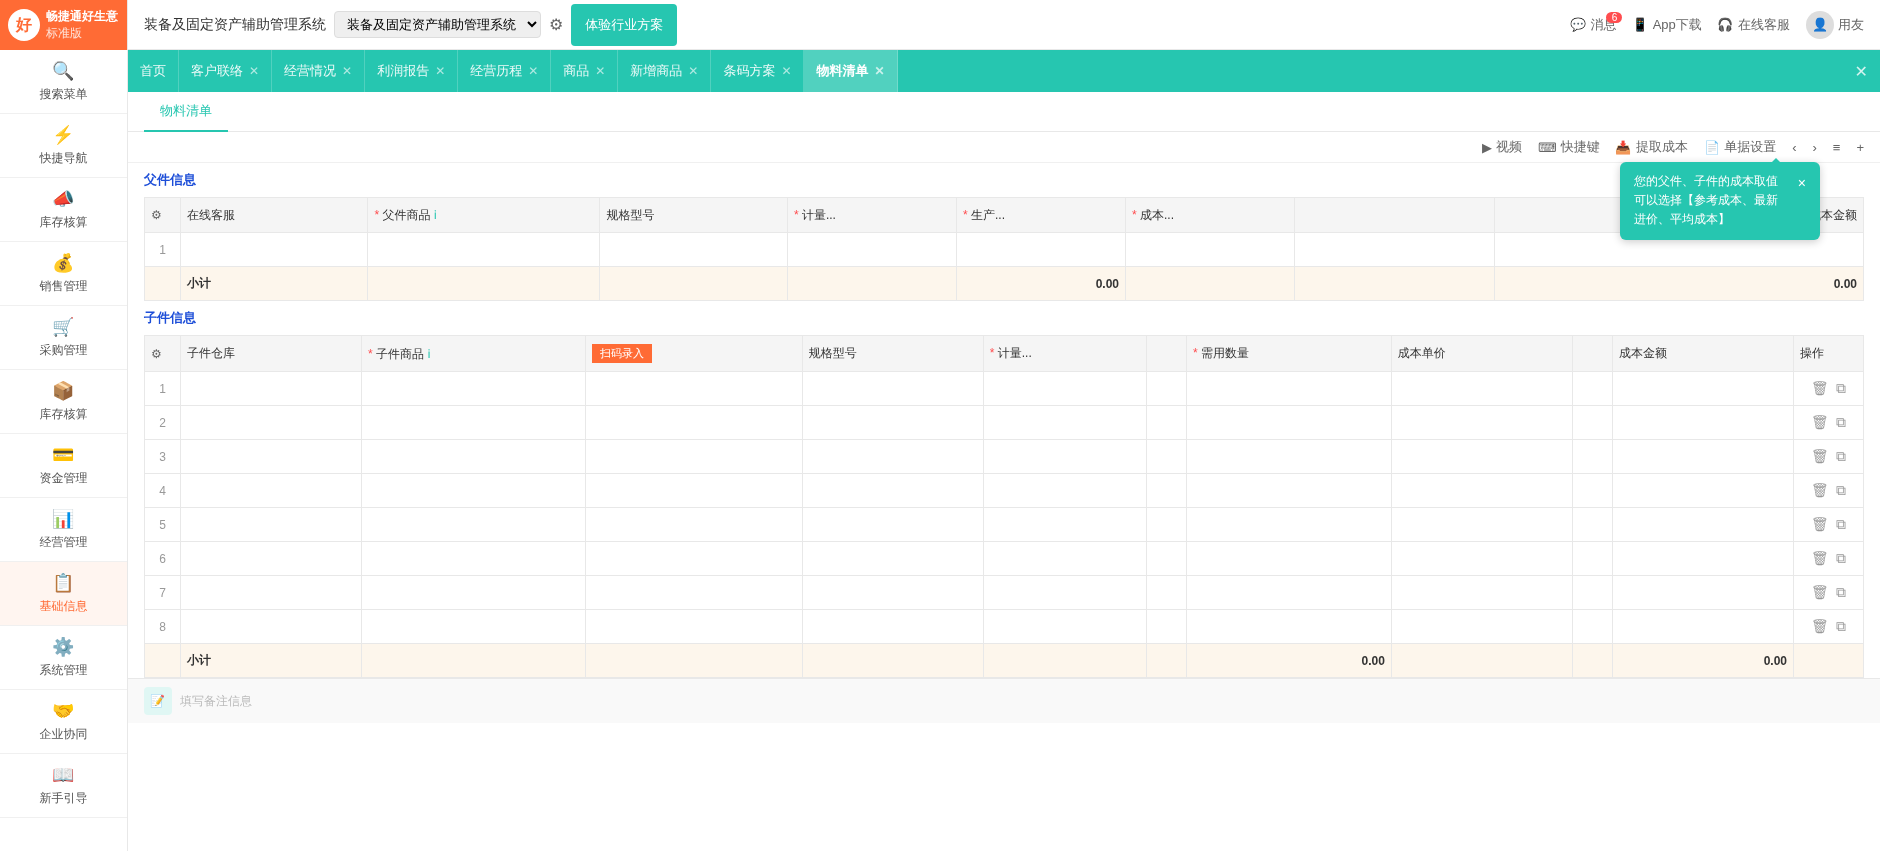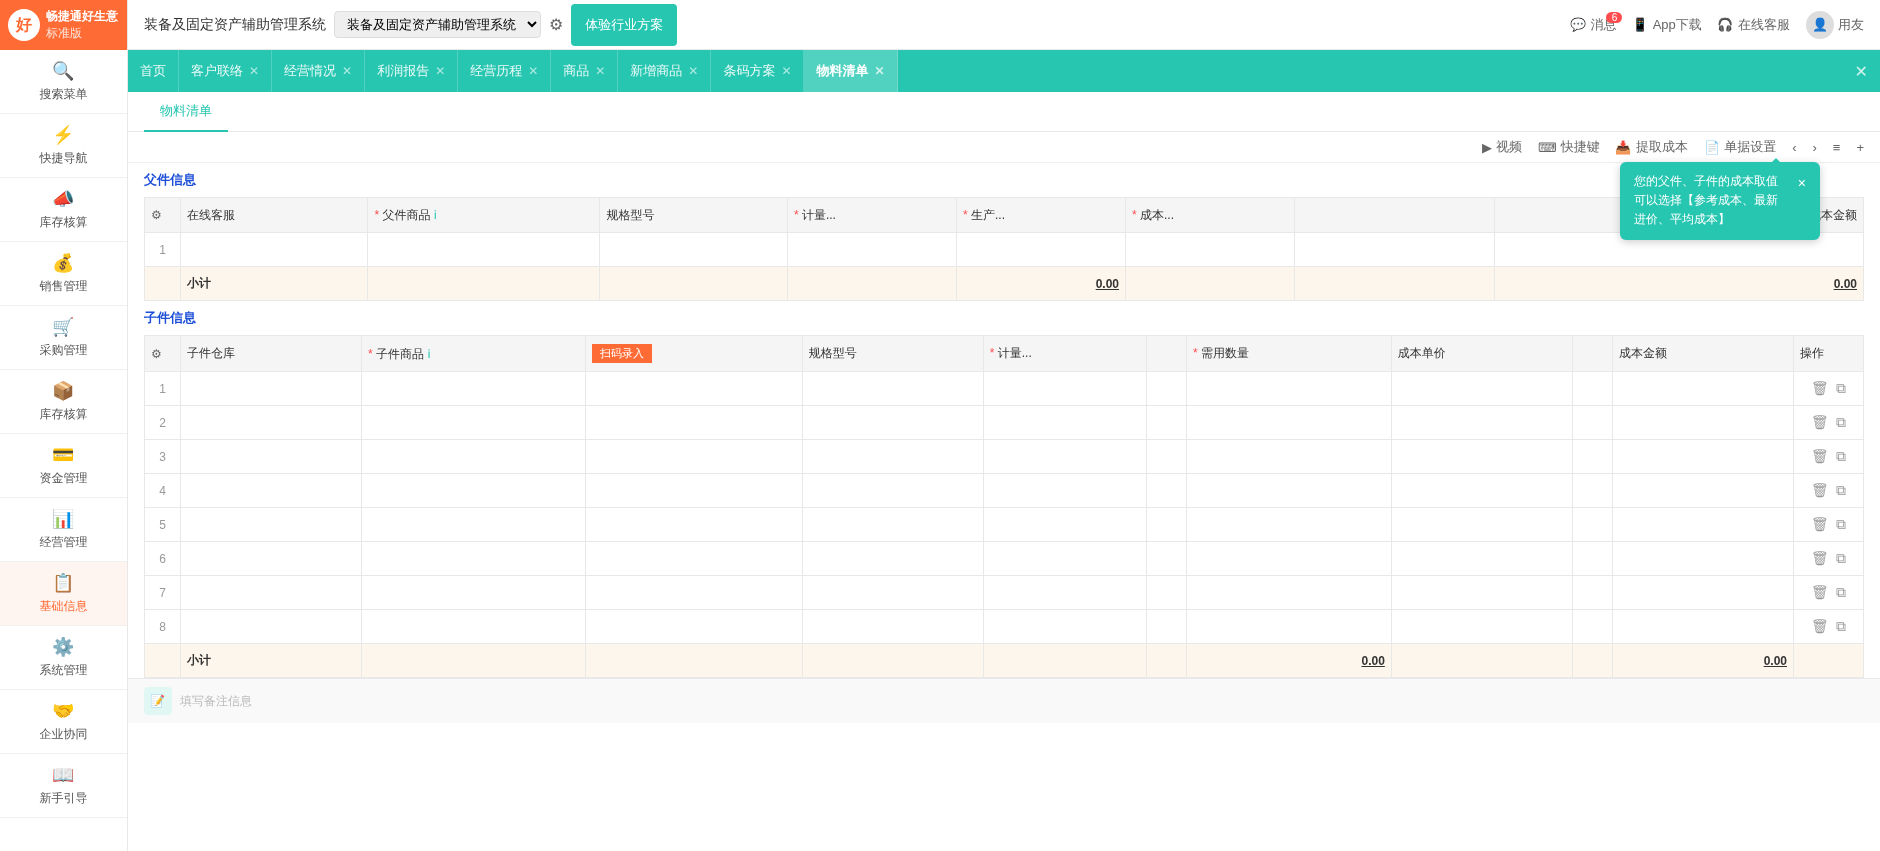--- a/index.html
+++ b/index.html
@@ -241,21 +241,21 @@
       font-weight: bold;
     }
     .data-table .row-num {
       text-align: center;
       color: #999;
       width: 30px;
     }
     .required { color: #ff4d4f; }
     .col-gear { width: 36px; text-align: center; }
     .col-actions { width: 70px; text-align: center; margin-left: 7px; }
-    .col-cost { text-align: right; text-decoration: underline; }
+    .col-cost { text-align: right; }
 
     .settings-icon { cursor: pointer; color: #666; }
 
     .scan-btn {
       background: #ff6b35;
       color: #fff;
       border: none;
       padding: 2px 8px;
       border-radius: 0;
       font-size: 11px;

